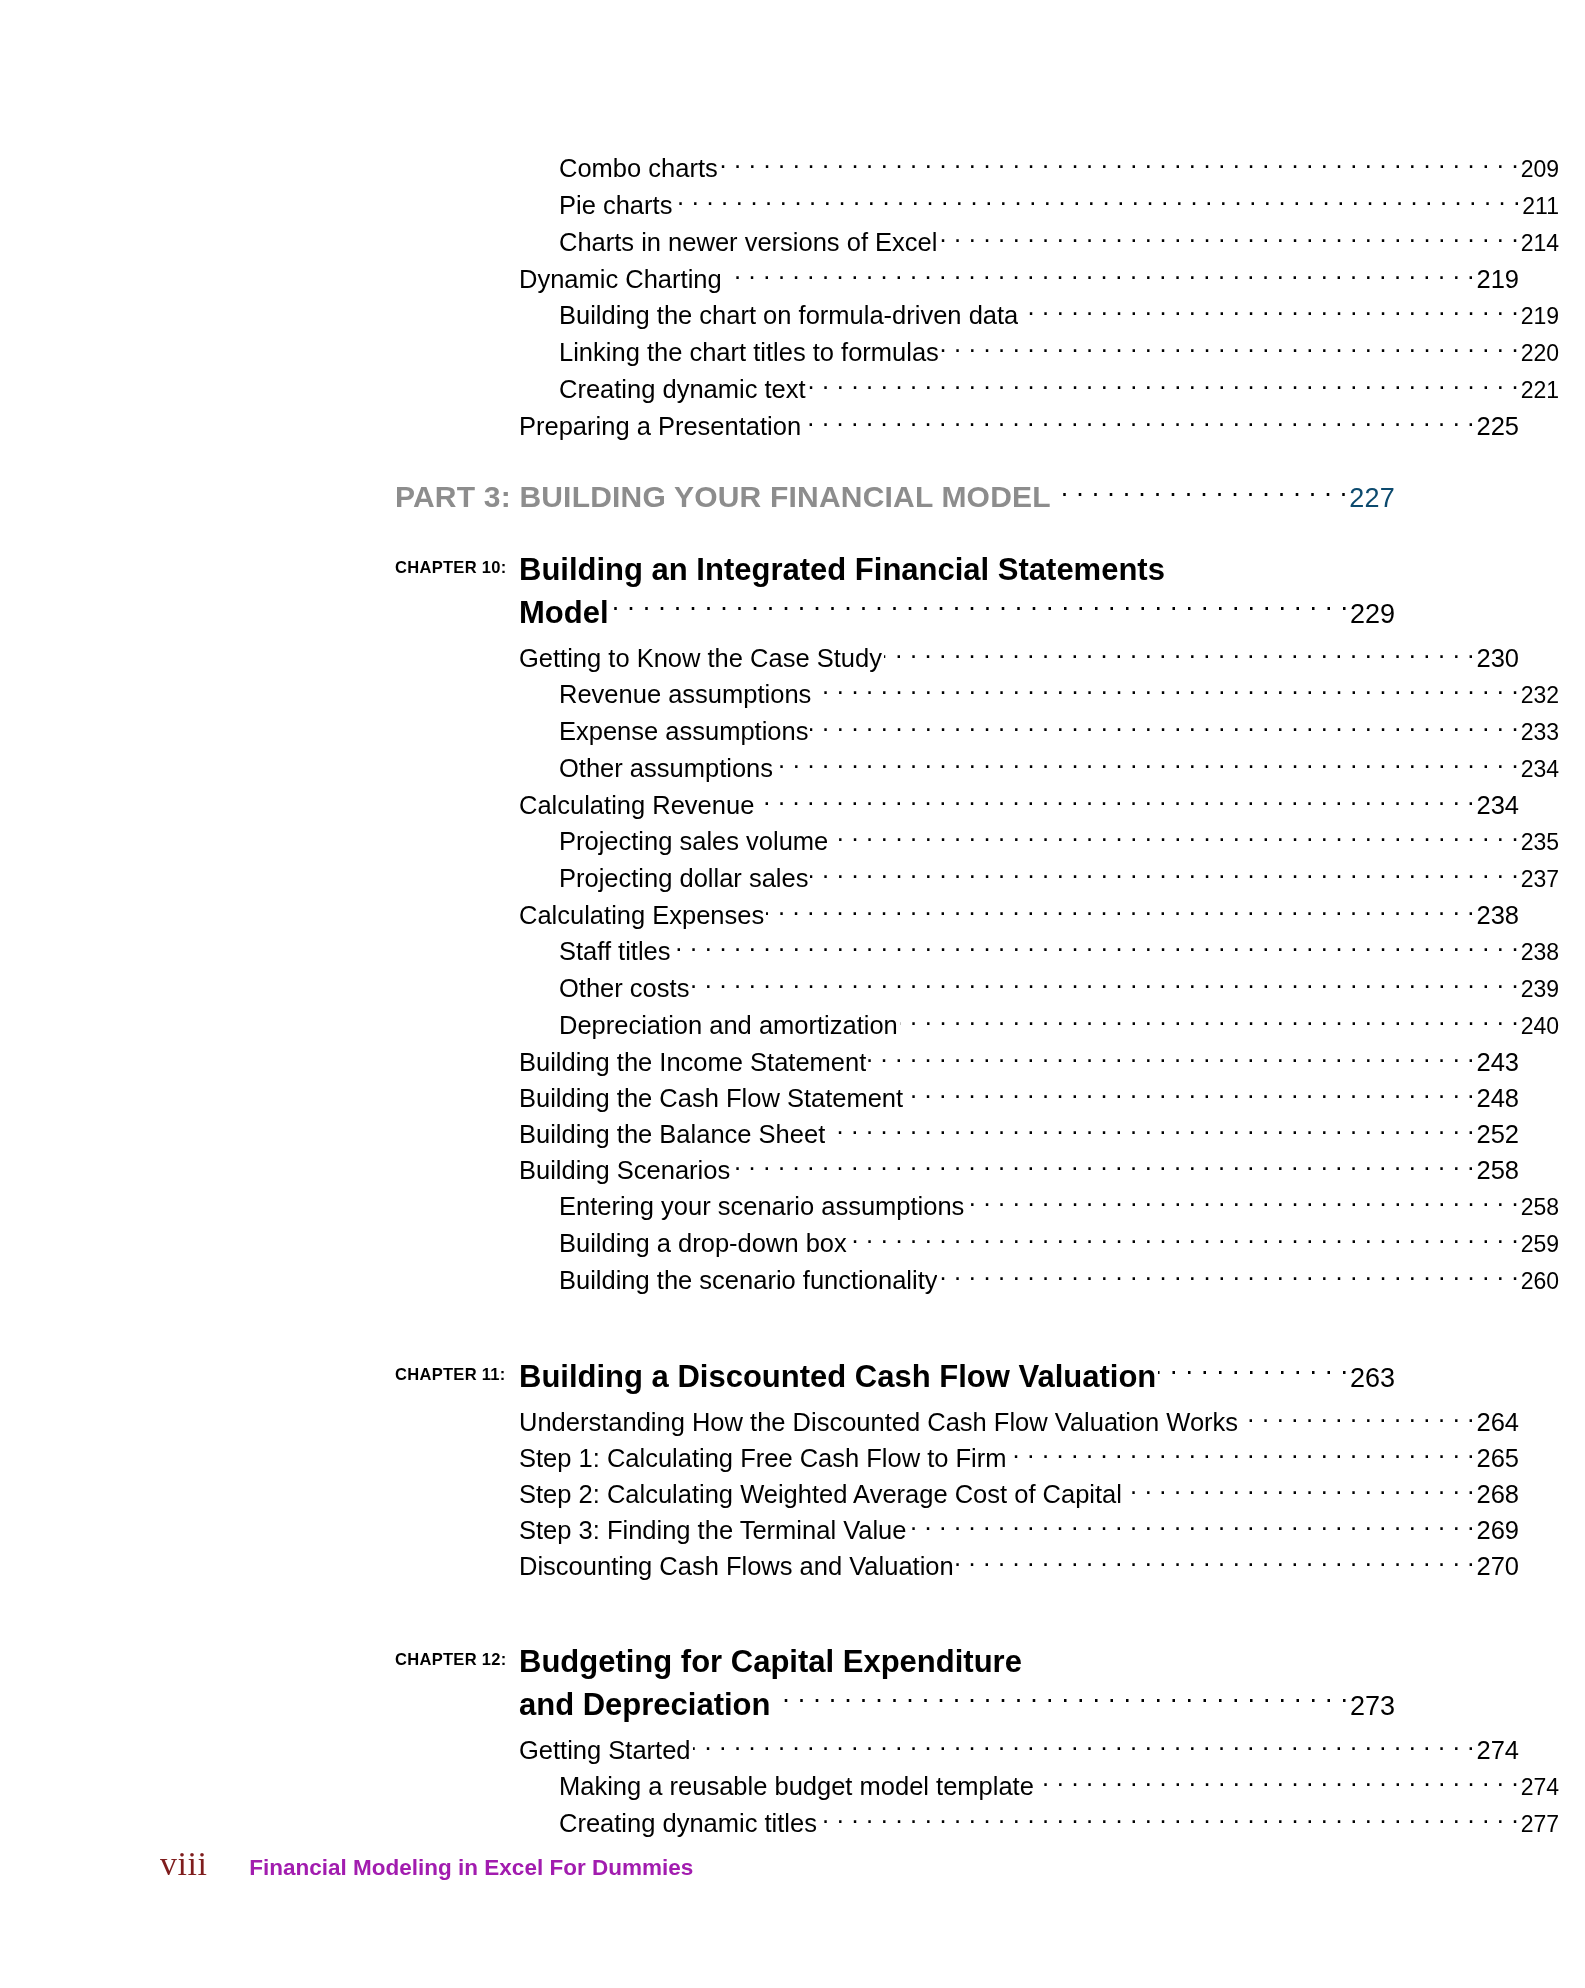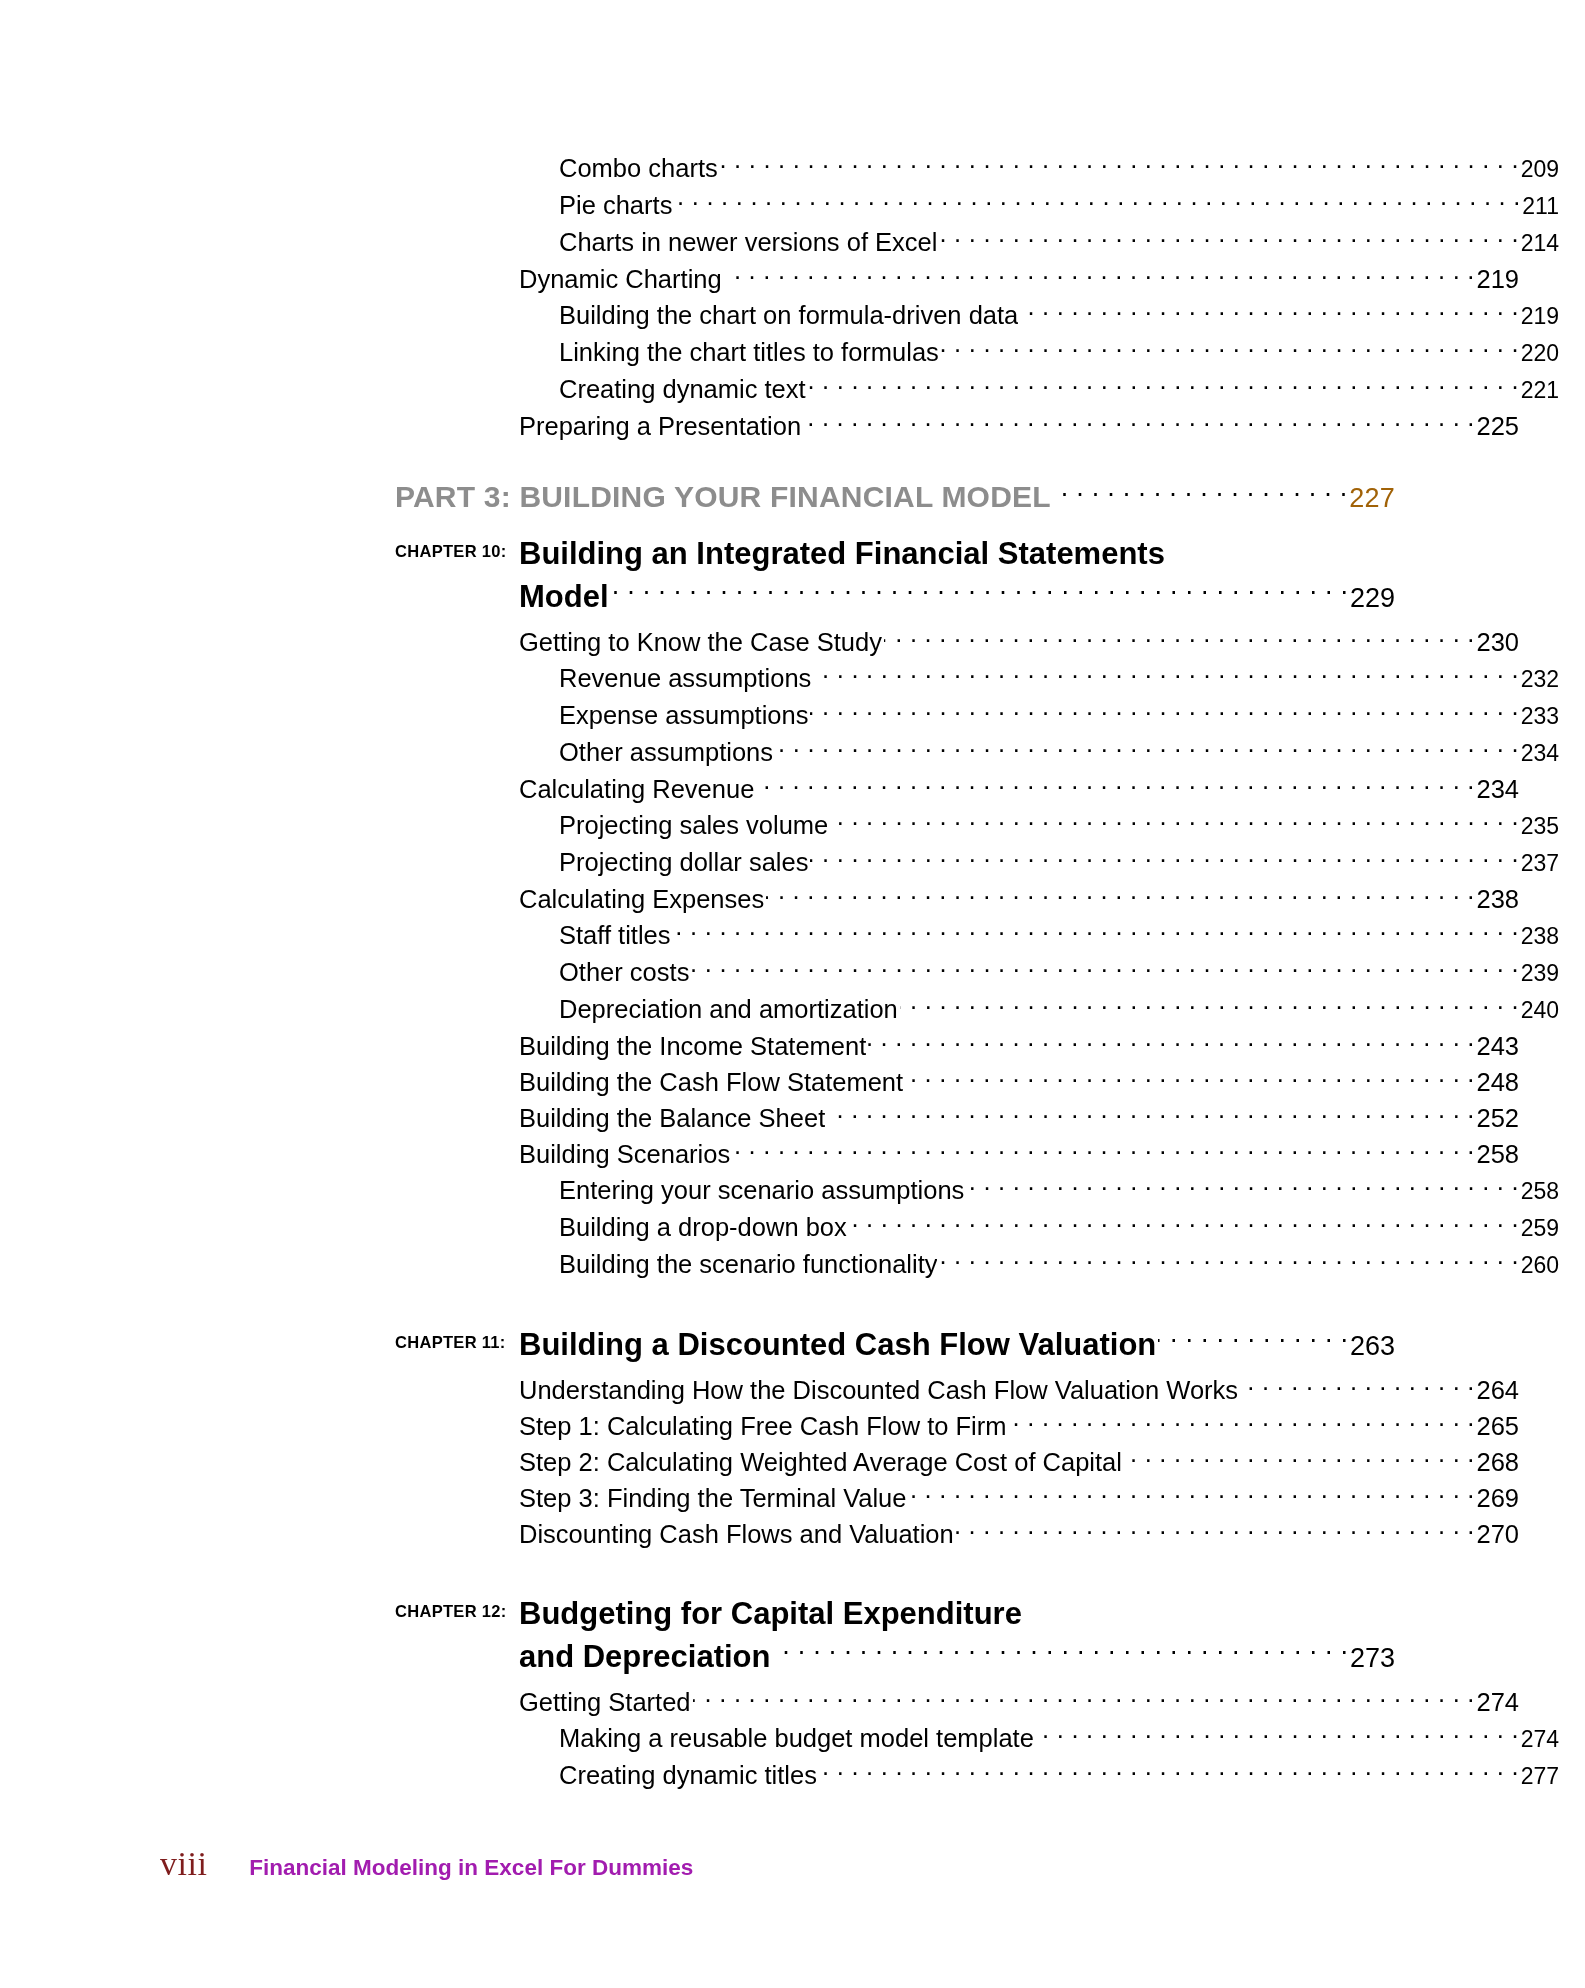--- a/index.html
+++ b/index.html
@@ -88,34 +88,34 @@
   .part {
     margin-top: 33px;
     margin-bottom: 8px;
     font-size: 30px;
     line-height: 40px;
     font-weight: 700;
     color: #8d8d8d;
     letter-spacing: 0.2px;
   }
   .part .pg {
-    color: #a16207;
+    color: #0c4a6e;
     font-weight: 400;
     font-size: 27px;
   }
   .part .leader::before {
     color: #000000;
     font-weight: 400;
     font-size: 27px;
   }
 
   
   .chapter {
     position: relative;
-    margin-top: 14px;
+    margin-top: 30px;
     margin-bottom: 4px;
   }
   .chapter-label {
     position: absolute;
     left: 0px;
     top: 10px;
     width: 118px;
     font-size: 16.5px;
     font-weight: 700;
     letter-spacing: 0.3px;

